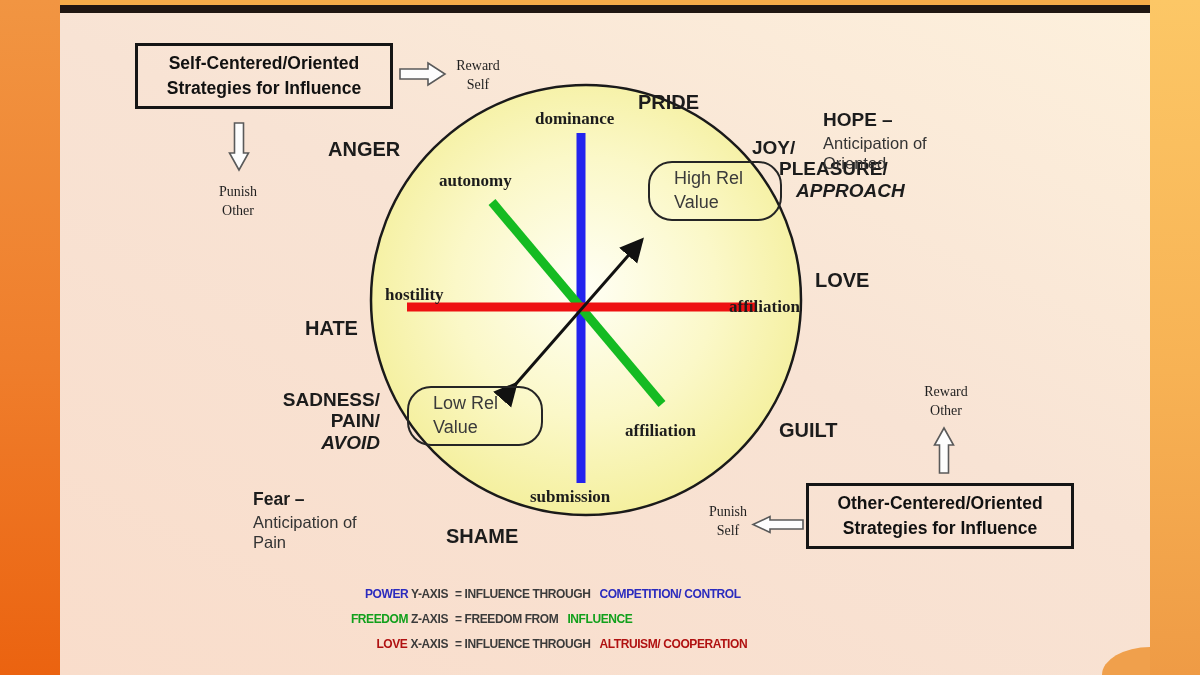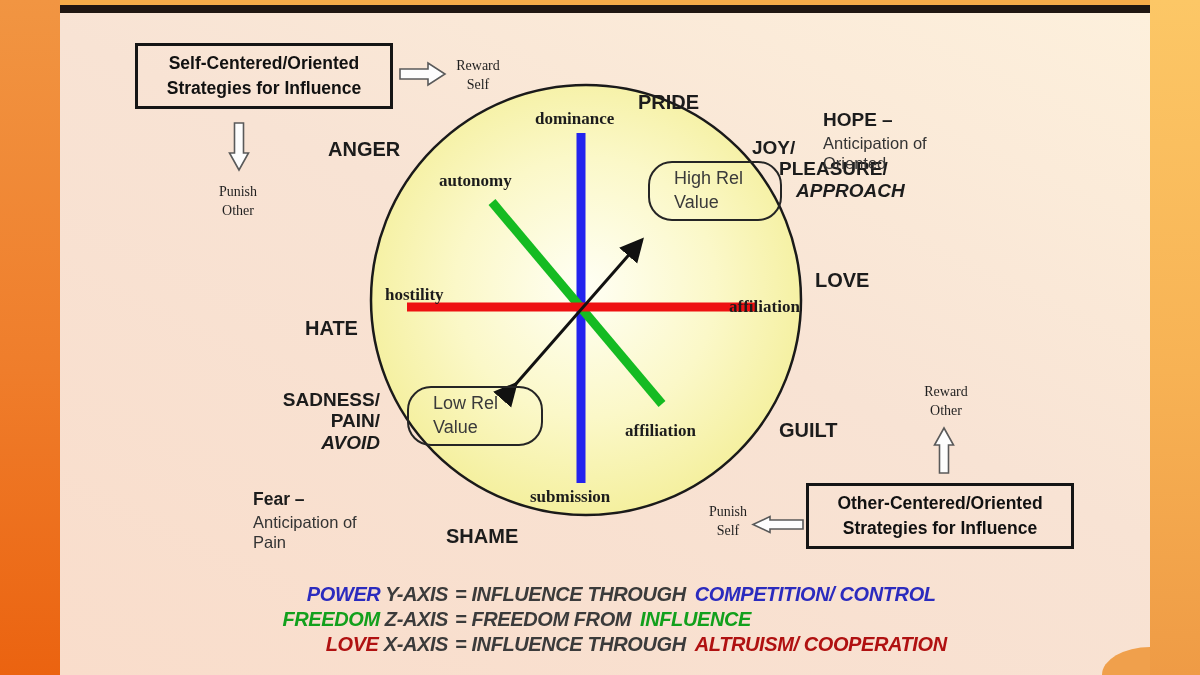--- a/index.html
+++ b/index.html
@@ -22,22 +22,22 @@
   .tbox{position:absolute;border:3px solid #151515;text-align:center;font-weight:bold;
        font-size:17.5px;line-height:1.42;padding:5px 10px;color:#111;}
   .vbox{position:absolute;border:2.5px solid #252525;border-radius:24px;font-size:18px;
        color:#3a3a3a;padding:4px 24px;line-height:1.32;}
   .slabel{position:absolute;font-family:"Liberation Serif",serif;font-size:14px;color:#1f1f1f;
        text-align:center;line-height:1.35;width:84px;}
   .noteblock{position:absolute;color:#1c1c1c;margin-top:36px;}
   .note-title{font-weight:bold;font-size:19px;}
   .note-body{font-size:16.5px;color:#333;line-height:1.22;margin-top:2px;}
   .stack3 div{line-height:1.12;}
-  .legend{position:absolute;left:145px;top:569px;font-weight:bold;font-size:20px;
-       letter-spacing:-0.4px;color:#3b3b3b;font-style:italic;}
+  .legend{position:absolute;left:145px;top:569px;font-weight:bold;font-size:12px;
+       letter-spacing:-0.4px;color:#3b3b3b;}
   .lrow{display:grid;grid-template-columns:250px 600px;line-height:25px;}
   .lleft{text-align:right;padding-right:7px;}
   .c-blue{color:#2B2BBE;}
   .c-red{color:#B01111;}
   .c-green{color:#12A01C;}
   .result{margin-left:9px;}
 </style>
 </head>
 <body>
 

